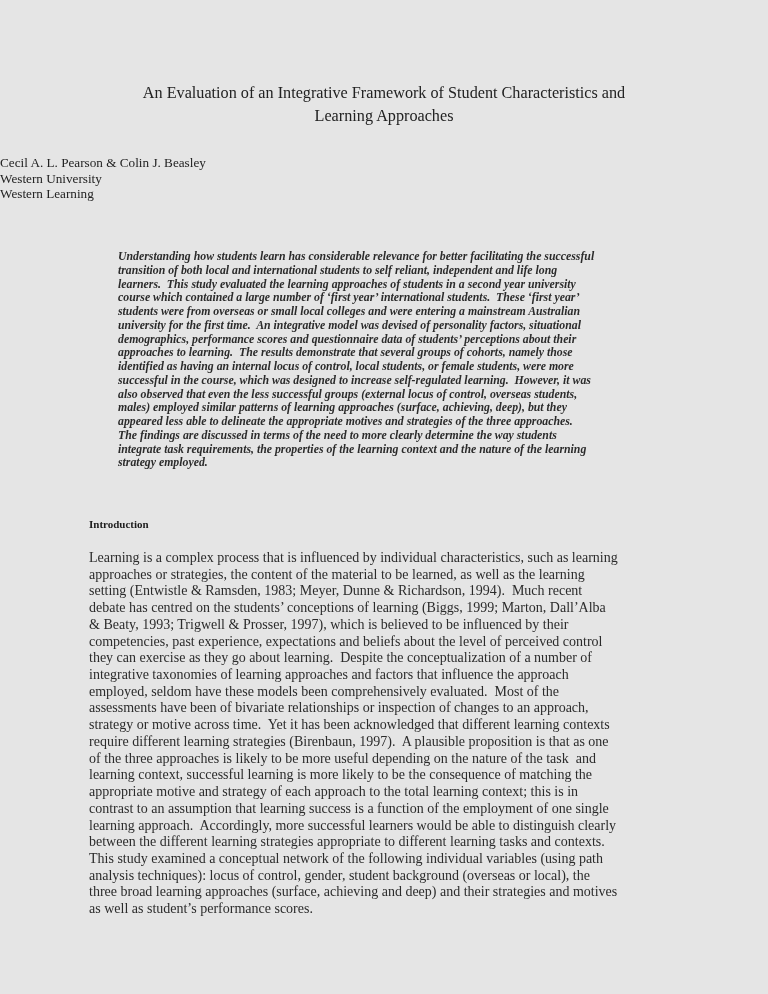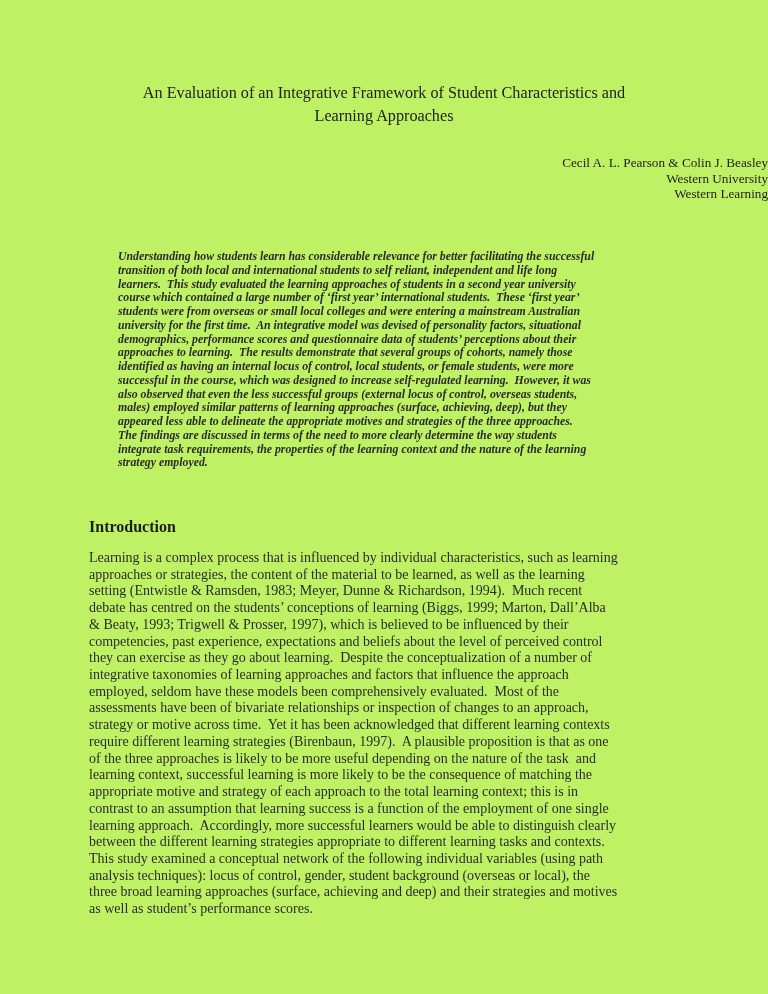--- a/index.html
+++ b/index.html
@@ -4,63 +4,63 @@
 <style>
   html, body {
     margin: 0;
     padding: 0;
     background: #ffffff;
   }
   .page {
     position: relative;
     width: 768px;
     height: 994px;
-    background: #bef264;
+    background: #e5e5e5;
     overflow: hidden;
     font-family: "Liberation Serif", "DejaVu Serif", serif;
     color: #2b2b2b;
   }
   .paper-title {
     position: absolute;
     top: 82px;
     left: 0;
     width: 768px;
     text-align: center;
     font-size: 16.2px;
     line-height: 22.5px;
     white-space: pre;
     color: #222222;
   }
   .byline {
     position: absolute;
     top: 155px;
     left: 0;
     width: 768px;
-    text-align: right;
+    text-align: left;
     font-size: 13.2px;
     line-height: 15.6px;
     color: #222222;
   }
   .abstract {
     position: absolute;
     top: 250px;
     left: 118px;
     width: 600px;
     font-size: 11.8px;
     line-height: 13.75px;
     font-style: italic;
     font-weight: bold;
     white-space: pre;
     color: #2b2b2b;
   }
   .section-heading {
     position: absolute;
     top: 518px;
     left: 89px;
-    font-size: 16px;
+    font-size: 11px;
     font-weight: bold;
     color: #1d1d1d;
     font-family: Liberation Serif, serif;
   }
   .body-paragraph {
     position: absolute;
     top: 550px;
     left: 89px;
     width: 650px;
     font-size: 14px;

